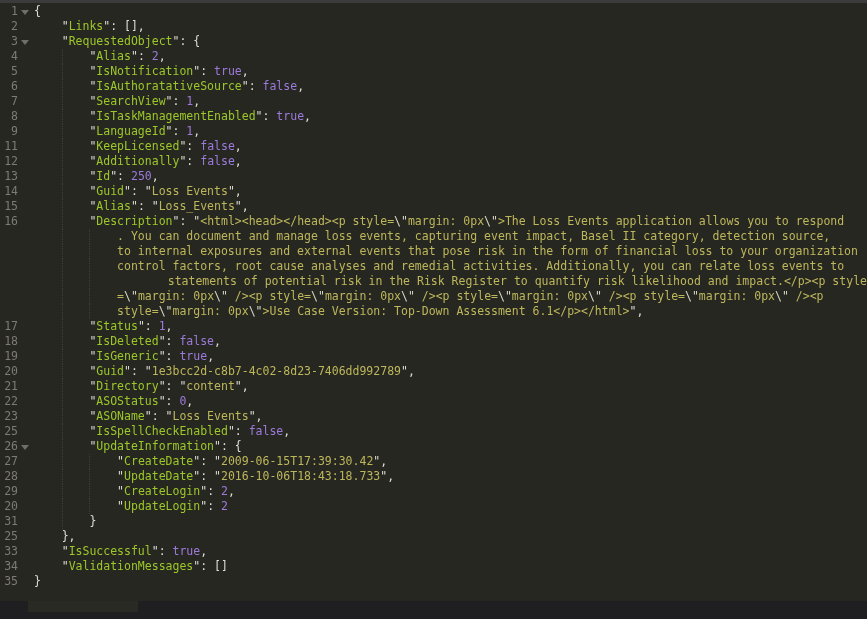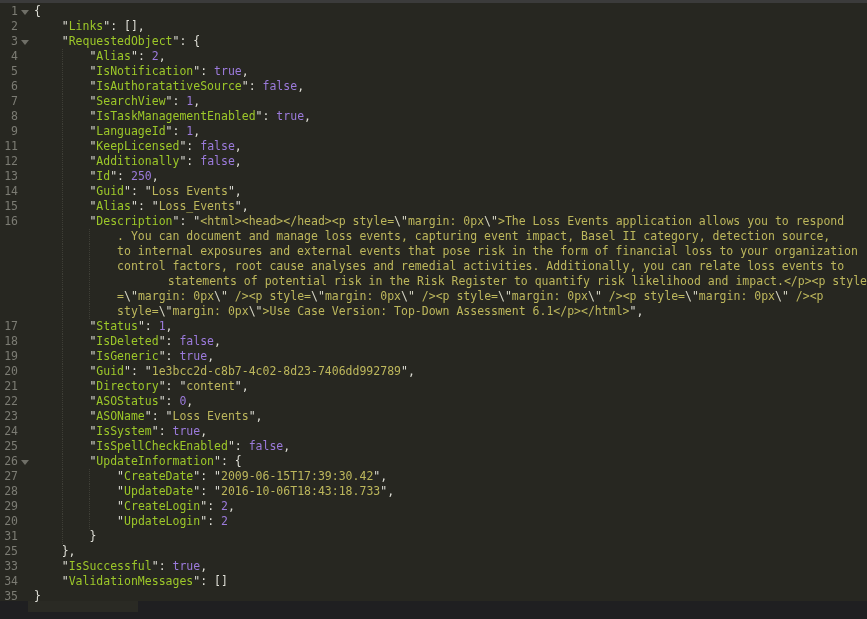--- a/index.html
+++ b/index.html
@@ -58,21 +58,20 @@
     <div class="row"><span class="gut"></span><span class="foldc"></span><span class="guide" style="left: 61.7px;"></span><span class="guide" style="left: 89.4px;"></span><span class="txt" style="padding-left: 83.1px; text-align: right;"><span class="tok-s">statements of potential risk in the Risk Register to quantify risk likelihood and impact.&lt;/p&gt;&lt;p style</span></span></div>
     <div class="row"><span class="gut"></span><span class="foldc"></span><span class="guide" style="left: 61.7px;"></span><span class="guide" style="left: 89.4px;"></span><span class="txt" style="padding-left: 83.1px;"><span class="tok-s">=</span><span class="tok-e">\"</span><span class="tok-s">margin: 0px</span><span class="tok-e">\"</span><span class="tok-s"> /&gt;&lt;p style=</span><span class="tok-e">\"</span><span class="tok-s">margin: 0px</span><span class="tok-e">\"</span><span class="tok-s"> /&gt;&lt;p style=</span><span class="tok-e">\"</span><span class="tok-s">margin: 0px</span><span class="tok-e">\"</span><span class="tok-s"> /&gt;&lt;p style=</span><span class="tok-e">\"</span><span class="tok-s">margin: 0px</span><span class="tok-e">\"</span><span class="tok-s"> /&gt;&lt;p</span></span></div>
     <div class="row"><span class="gut"></span><span class="foldc"></span><span class="guide" style="left: 61.7px;"></span><span class="guide" style="left: 89.4px;"></span><span class="txt" style="padding-left: 83.1px;"><span class="tok-s">style=</span><span class="tok-e">\"</span><span class="tok-s">margin: 0px</span><span class="tok-e">\"</span><span class="tok-s">&gt;Use Case Version: Top-Down Assessment 6.1&lt;/p&gt;&lt;/html&gt;</span><span class="tok-p">",</span></span></div>
     <div class="row"><span class="gut">17</span><span class="foldc"></span><span class="guide" style="left: 61.7px;"></span><span class="txt" style="padding-left: 55.4px;"><span class="tok-p">"</span><span class="tok-k">Status</span><span class="tok-p">": </span><span class="tok-n">1</span><span class="tok-p">,</span></span></div>
     <div class="row"><span class="gut">18</span><span class="foldc"></span><span class="guide" style="left: 61.7px;"></span><span class="txt" style="padding-left: 55.4px;"><span class="tok-p">"</span><span class="tok-k">IsDeleted</span><span class="tok-p">": </span><span class="tok-n">false</span><span class="tok-p">,</span></span></div>
     <div class="row"><span class="gut">19</span><span class="foldc"></span><span class="guide" style="left: 61.7px;"></span><span class="txt" style="padding-left: 55.4px;"><span class="tok-p">"</span><span class="tok-k">IsGeneric</span><span class="tok-p">": </span><span class="tok-n">true</span><span class="tok-p">,</span></span></div>
     <div class="row"><span class="gut">20</span><span class="foldc"></span><span class="guide" style="left: 61.7px;"></span><span class="txt" style="padding-left: 55.4px;"><span class="tok-p">"</span><span class="tok-k">Guid</span><span class="tok-p">": "</span><span class="tok-s">1e3bcc2d-c8b7-4c02-8d23-7406dd992789</span><span class="tok-p">",</span></span></div>
     <div class="row"><span class="gut">21</span><span class="foldc"></span><span class="guide" style="left: 61.7px;"></span><span class="txt" style="padding-left: 55.4px;"><span class="tok-p">"</span><span class="tok-k">Directory</span><span class="tok-p">": "</span><span class="tok-s">content</span><span class="tok-p">",</span></span></div>
     <div class="row"><span class="gut">22</span><span class="foldc"></span><span class="guide" style="left: 61.7px;"></span><span class="txt" style="padding-left: 55.4px;"><span class="tok-p">"</span><span class="tok-k">ASOStatus</span><span class="tok-p">": </span><span class="tok-n">0</span><span class="tok-p">,</span></span></div>
     <div class="row"><span class="gut">23</span><span class="foldc"></span><span class="guide" style="left: 61.7px;"></span><span class="txt" style="padding-left: 55.4px;"><span class="tok-p">"</span><span class="tok-k">ASOName</span><span class="tok-p">": "</span><span class="tok-s">Loss Events</span><span class="tok-p">",</span></span></div>
-    <div class="row"><span class="gut">24</span><span class="foldc"></span><span class="guide" style="left: 61.7px;"></span><span class="txt" style="padding-left: 55.4px;"><span class="tok-p">"</span><span class="tok-k">IsSystem</span><span class="tok-p">": </span><span class="tok-n">true</span><span class="tok-p">,</span></span></div>
     <div class="row"><span class="gut">25</span><span class="foldc"></span><span class="guide" style="left: 61.7px;"></span><span class="txt" style="padding-left: 55.4px;"><span class="tok-p">"</span><span class="tok-k">IsSpellCheckEnabled</span><span class="tok-p">": </span><span class="tok-n">false</span><span class="tok-p">,</span></span></div>
     <div class="row"><span class="gut">26</span><span class="foldc"><span class="tri"></span></span><span class="guide" style="left: 61.7px;"></span><span class="txt" style="padding-left: 55.4px;"><span class="tok-p">"</span><span class="tok-k">UpdateInformation</span><span class="tok-p">": {</span></span></div>
     <div class="row"><span class="gut">27</span><span class="foldc"></span><span class="guide" style="left: 61.7px;"></span><span class="guide" style="left: 89.4px;"></span><span class="txt" style="padding-left: 83.1px;"><span class="tok-p">"</span><span class="tok-k">CreateDate</span><span class="tok-p">": "</span><span class="tok-s">2009-06-15T17:39:30.42</span><span class="tok-p">",</span></span></div>
     <div class="row"><span class="gut">28</span><span class="foldc"></span><span class="guide" style="left: 61.7px;"></span><span class="guide" style="left: 89.4px;"></span><span class="txt" style="padding-left: 83.1px;"><span class="tok-p">"</span><span class="tok-k">UpdateDate</span><span class="tok-p">": "</span><span class="tok-s">2016-10-06T18:43:18.733</span><span class="tok-p">",</span></span></div>
     <div class="row"><span class="gut">29</span><span class="foldc"></span><span class="guide" style="left: 61.7px;"></span><span class="guide" style="left: 89.4px;"></span><span class="txt" style="padding-left: 83.1px;"><span class="tok-p">"</span><span class="tok-k">CreateLogin</span><span class="tok-p">": </span><span class="tok-n">2</span><span class="tok-p">,</span></span></div>
     <div class="row"><span class="gut">20</span><span class="foldc"></span><span class="guide" style="left: 61.7px;"></span><span class="guide" style="left: 89.4px;"></span><span class="txt" style="padding-left: 83.1px;"><span class="tok-p">"</span><span class="tok-k">UpdateLogin</span><span class="tok-p">": </span><span class="tok-n">2</span></span></div>
     <div class="row"><span class="gut">31</span><span class="foldc"></span><span class="guide" style="left: 61.7px;"></span><span class="txt" style="padding-left: 55.4px;"><span class="tok-p">}</span></span></div>
     <div class="row"><span class="gut">25</span><span class="foldc"></span><span class="txt" style="padding-left: 27.7px;"><span class="tok-p">},</span></span></div>
     <div class="row"><span class="gut">33</span><span class="foldc"></span><span class="txt" style="padding-left: 27.7px;"><span class="tok-p">"</span><span class="tok-k">IsSuccessful</span><span class="tok-p">": </span><span class="tok-n">true</span><span class="tok-p">,</span></span></div>
     <div class="row"><span class="gut">34</span><span class="foldc"></span><span class="txt" style="padding-left: 27.7px;"><span class="tok-p">"</span><span class="tok-k">ValidationMessages</span><span class="tok-p">": []</span></span></div>

